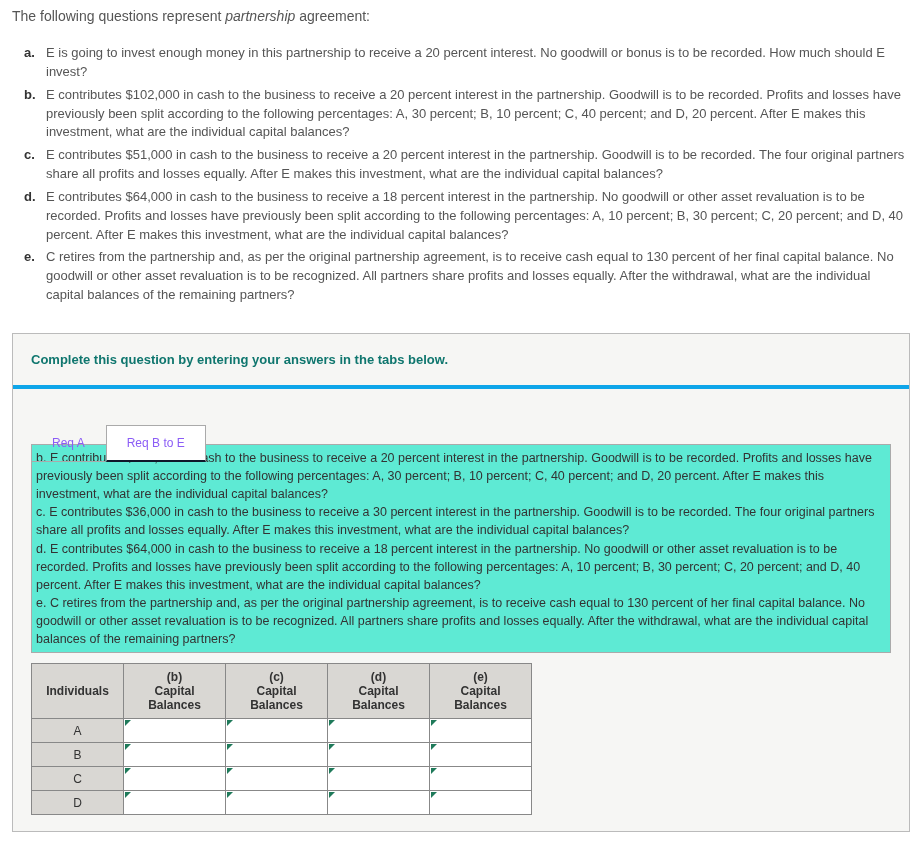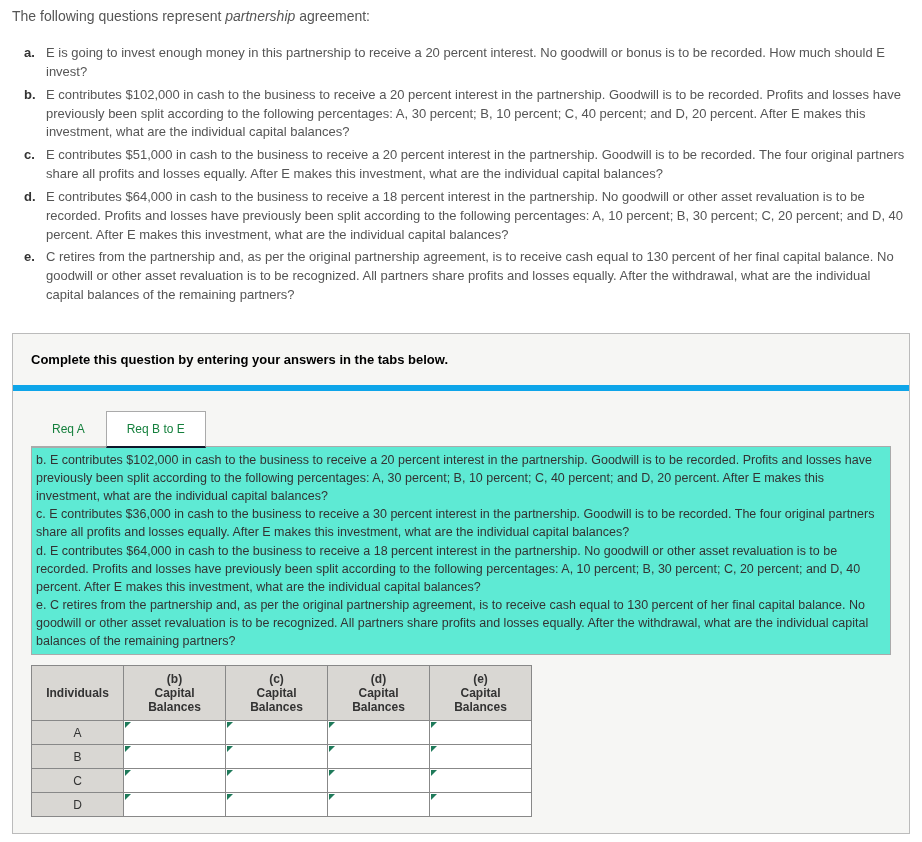--- a/index.html
+++ b/index.html
@@ -4,23 +4,23 @@
   <style>
     * { box-sizing: border-box; margin: 0; padding: 0; }
     body { font-family: Arial, Helvetica, sans-serif; font-size: 13px; color: #333; background: #fff; width: 922px; }
     .wrap { padding: 8px 12px; }
     .intro { font-size: 14px; color: #555; margin-bottom: 20px; }
     .intro em { font-style: italic; }
     ol.questions { list-style: none; padding-left: 18px; margin-bottom: 28px; }
     ol.questions li { margin-bottom: 4px; line-height: 1.45; color: #555; font-size: 13px; position: relative; padding-left: 16px; }
     ol.questions li .marker { position: absolute; left: -6px; font-weight: bold; color: #333; }
     .answer-box { border: 1px solid #bbb; background: #f6f6f4; }
-    .instruct { padding: 18px 18px 18px 18px; border-bottom: 6px solid #0ea5e9; font-weight: bold; font-size: 13px; color: #000000; }
+    .instruct { padding: 18px 18px 18px 18px; border-bottom: 4px solid #0ea5e9; font-weight: bold; font-size: 13px; color: #0f766e; }
     .tabs { padding: 18px 18px 0 18px; display: flex; gap: 0; }
-    .tab { border: 1px solid #aaa; background: #fff; padding: 10px 20px; font-size: 12px; color: #15803d; cursor: pointer; position: relative; top: 2px; }
+    .tab { border: 1px solid #aaa; background: #fff; padding: 10px 20px; font-size: 12px; color: #8b5cf6; cursor: pointer; position: relative; top: 18px; }
     .tab.inactive { background: transparent; border: 1px solid transparent; border-bottom: 1px solid #aaa; }
     .tab.active { background: #fff; border-bottom: 2px solid #0f172a; }
     .tab-panel { margin: 0 18px 10px 18px; background: #5eead4; border: 1px solid #aaa; padding: 4px; font-size: 12.5px; color: #333; line-height: 1.45; }
     .show-less { text-align: right; margin-top: 10px; color: #2b6cb0; font-weight: bold; font-size: 12px; cursor: pointer; }
     .show-less .tri { font-size: 10px; margin-left: 2px; }
     .tbl-wrap { padding: 0 18px 16px 18px; }
     table.grid { border-collapse: collapse; }
     table.grid th { background: #d9d7d3; border: 1px solid #888; padding: 6px 10px; font-size: 12px; font-weight: bold; text-align: center; min-width: 92px; }
     table.grid td { border: 1px solid #888; padding: 0; height: 24px; background: #fff; }
     table.grid td.row-h { background: #d9d7d3; text-align: center; font-size: 12px; width: 92px; padding: 4px; }

